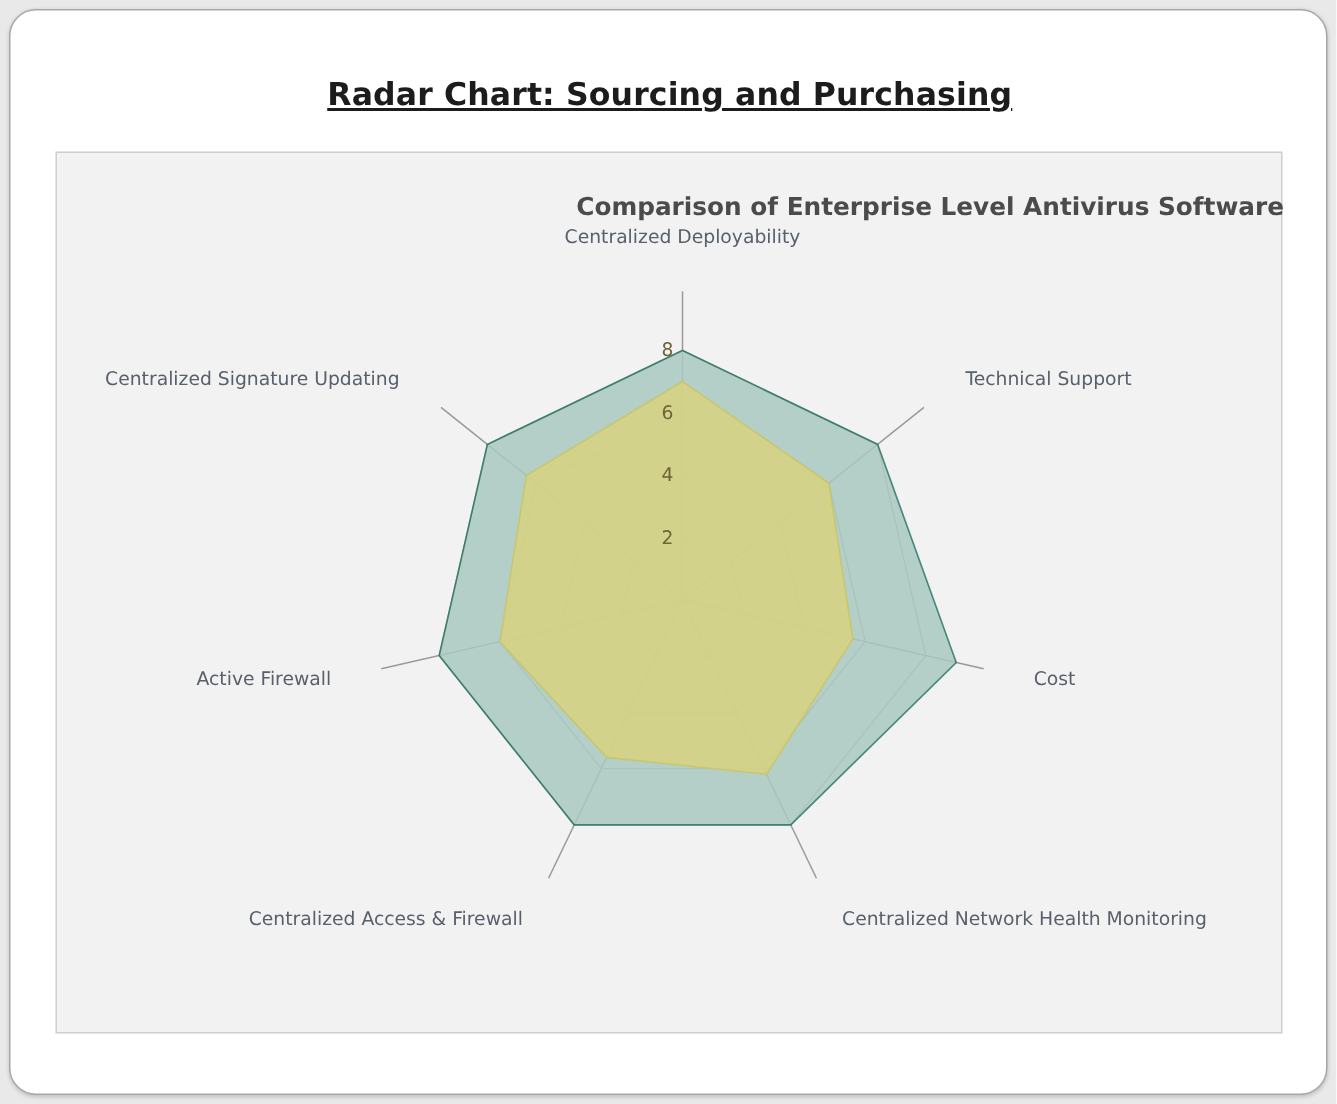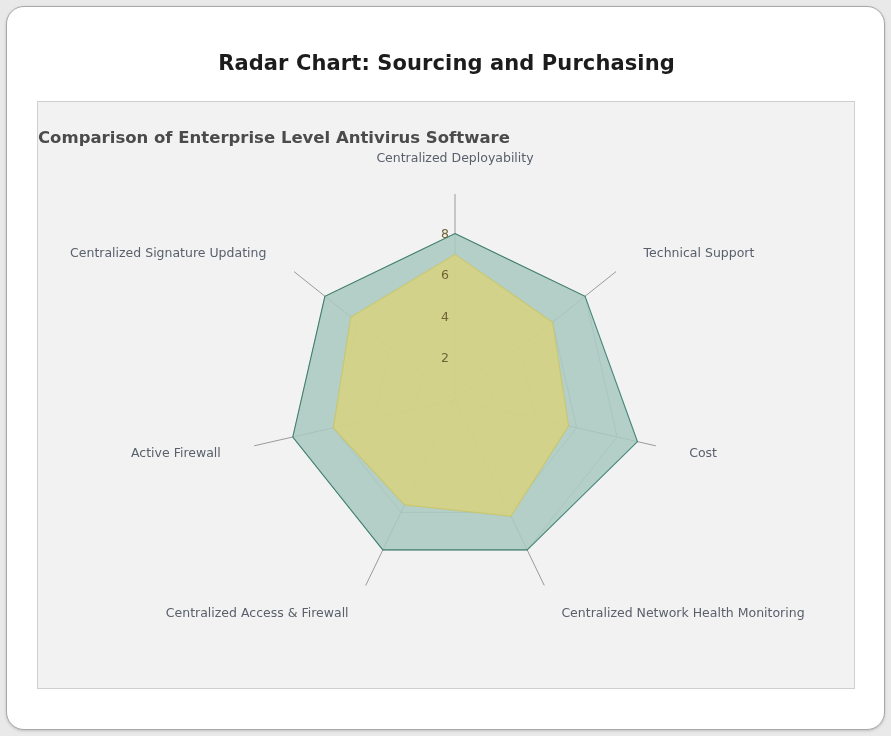--- a/index.html
+++ b/index.html
@@ -41,40 +41,41 @@
   .page-title {
     position: absolute;
     left: 0;
     top: 44px;
     width: 879px;
     text-align: center;
     font-size: 21px;
     font-weight: 700;
     color: #1c1c1c;
     letter-spacing: 0.1px;
+    text-decoration: underline;
   }
 
   
   .chart-panel {
     position: absolute;
     left: 30px;
     top: 94px;
     width: 818px;
     height: 588px;
     background: #f2f2f2;
     border: 1px solid #cfcfcf;
     box-sizing: border-box;
   }
 
   .chart-title {
     position: absolute;
     left: 0;
     top: 26px;
     width: 818px;
-    text-align: left;
+    text-align: right;
     font-size: 16.5px;
     font-weight: 700;
     color: #4b4b4b;
   }
 
   
   .plot-svg {
     position: absolute;
     left: 0;
     top: 0;

